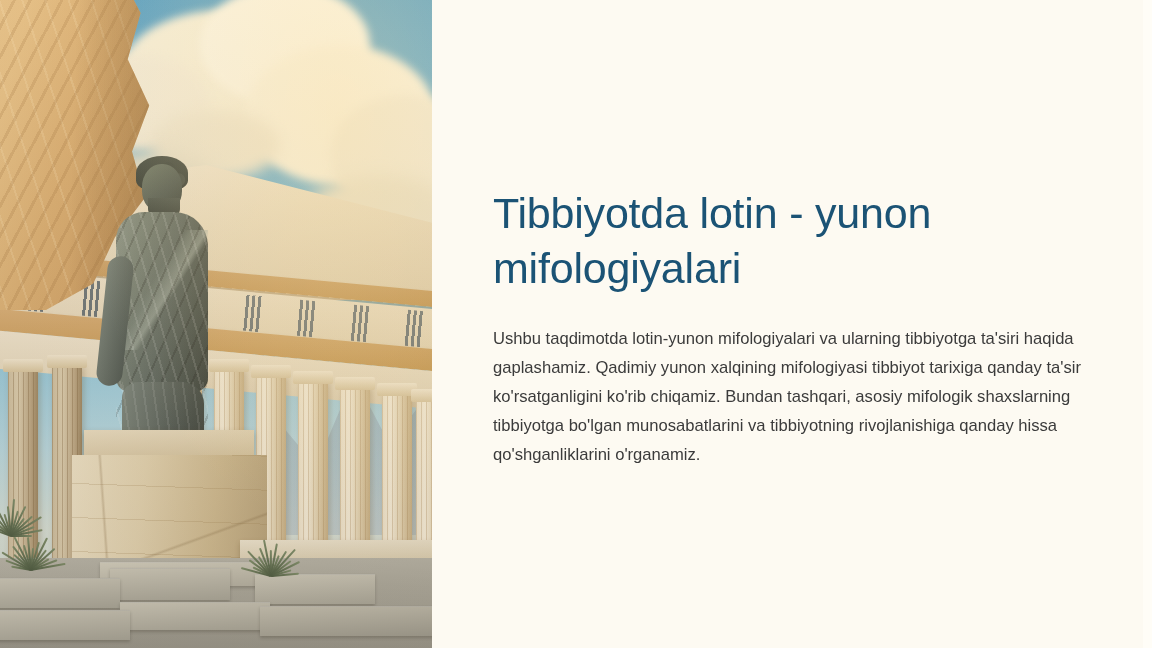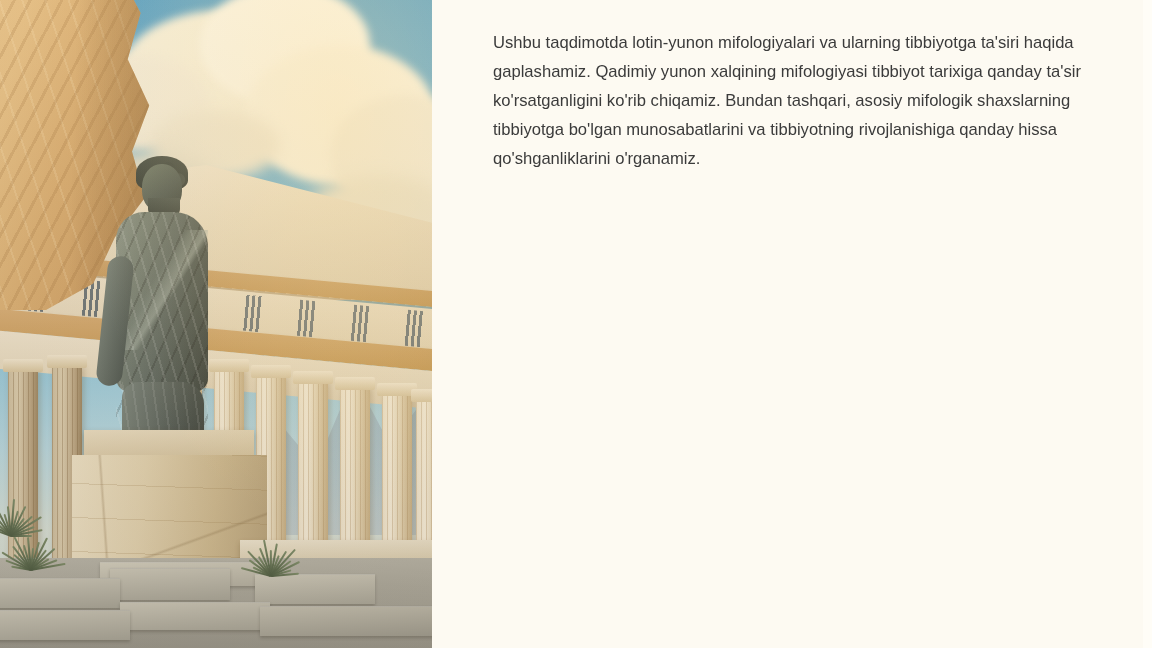--- a/index.html
+++ b/index.html
@@ -414,17 +414,18 @@
         <span style="transform: rotate(58deg); height: 36px;"></span>
         <span style="transform: rotate(68.6667deg); height: 25px;"></span>
         <span style="transform: rotate(79.3333deg); height: 32px;"></span>
         <span style="transform: rotate(90deg); height: 21px;"></span>
       </div>
 
     <div class="warm"></div>
   </div>
 
   <div class="content">
+    <h1 class="title">Tibbiyotda lotin - yunon mifologiyalari</h1>
     <p class="body-text">Ushbu taqdimotda lotin-yunon mifologiyalari va ularning tibbiyotga ta'siri haqida gaplashamiz. Qadimiy yunon xalqining mifologiyasi tibbiyot tarixiga qanday ta'sir ko'rsatganligini ko'rib chiqamiz. Bundan tashqari, asosiy mifologik shaxslarning tibbiyotga bo'lgan munosabatlarini va tibbiyotning rivojlanishiga qanday hissa qo'shganliklarini o'rganamiz.</p>
   </div>
 
   <div class="edge-strip"></div>
 </div>
 
 </body></html>

